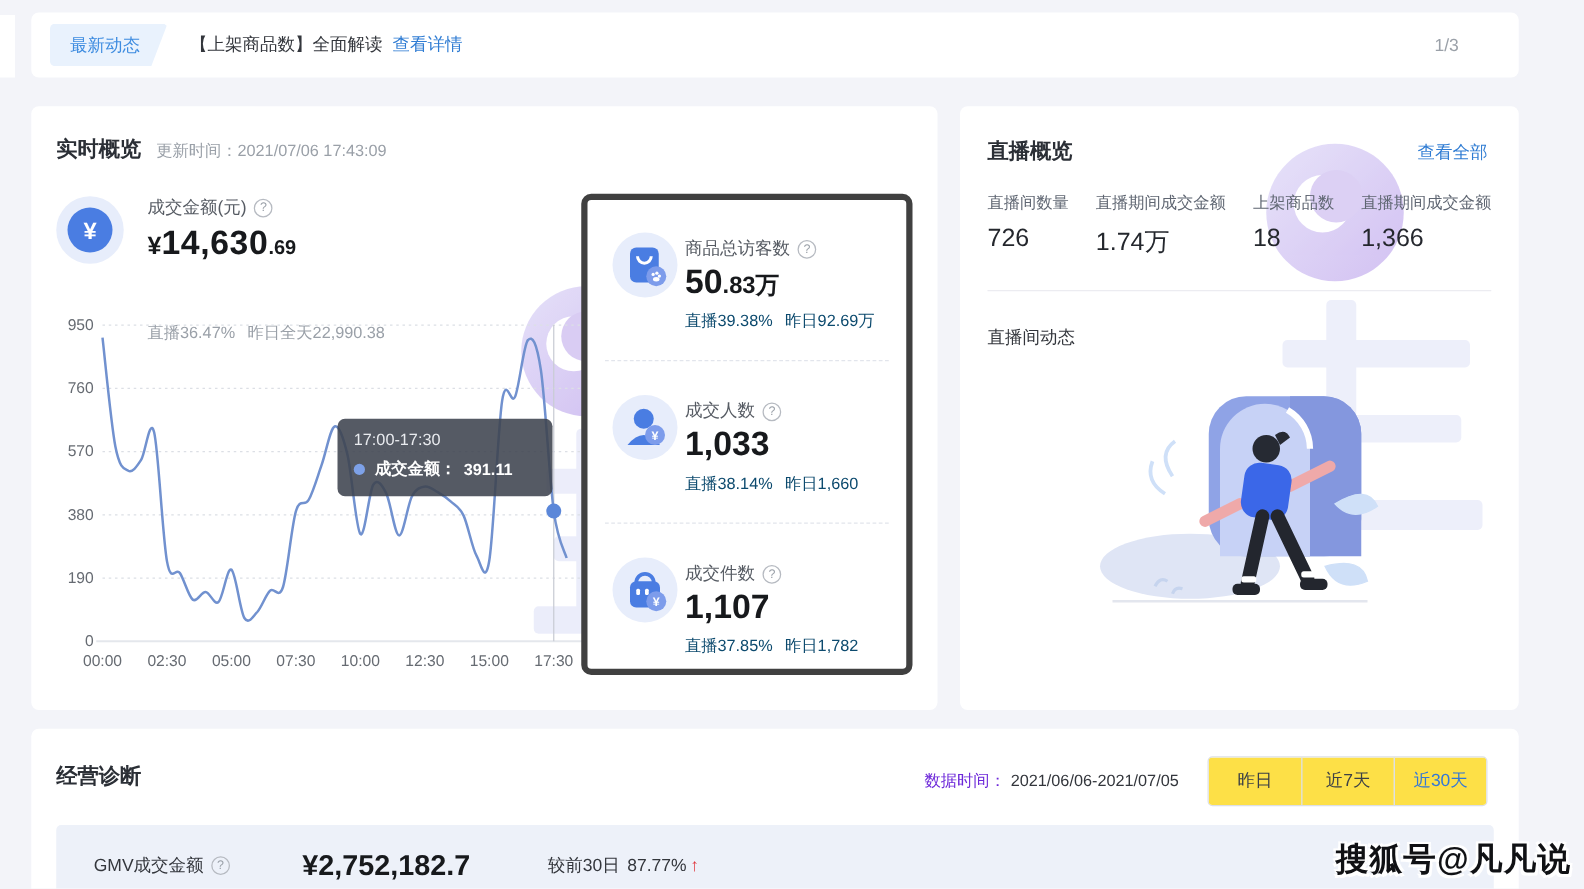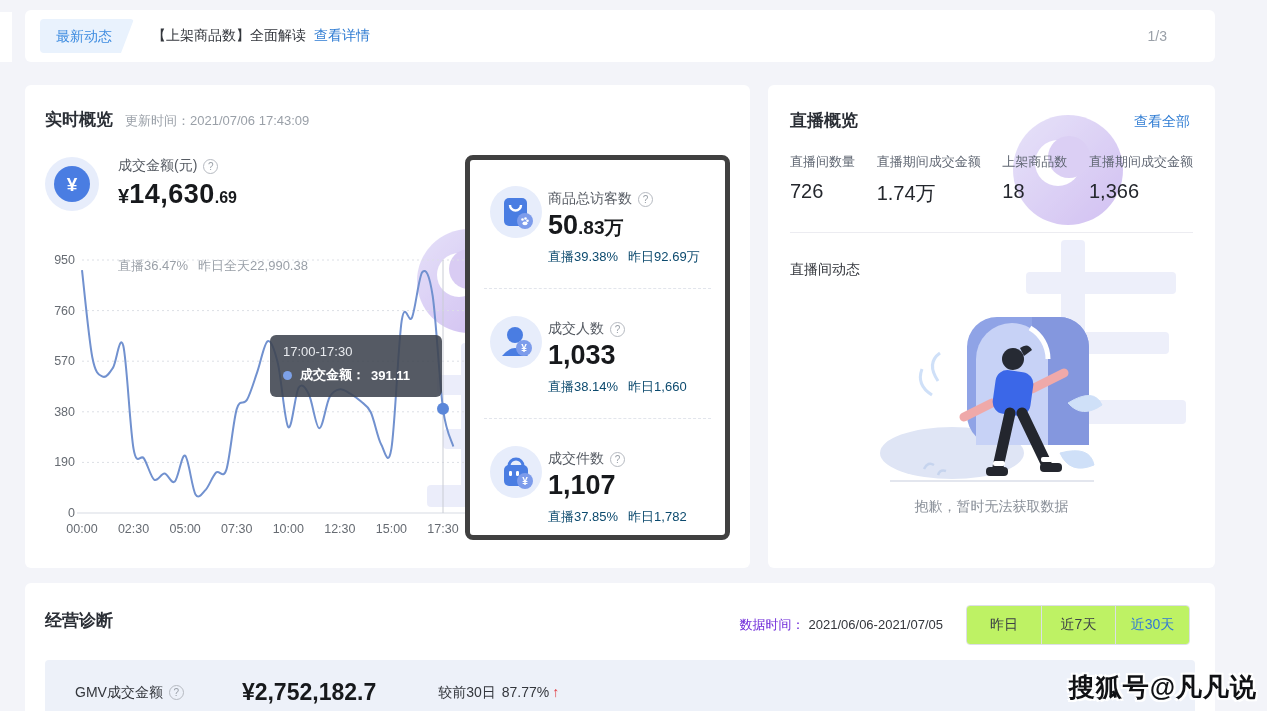--- a/index.html
+++ b/index.html
@@ -89,21 +89,21 @@
   .illu { position:absolute; left:50%; top:200px; transform:translateX(-50%); }
   .empty-text { position:absolute; left:0; right:0; top:413px; text-align:center; font-size:14px; color:#8a9099; }
 
   
   .card-bottom { left:25px; top:583px; width:1190px; height:128px; border-radius:6px 6px 0 0; }
   .dg-title { position:absolute; left:20px; top:26px; font-size:17px; font-weight:700; color:#2b2f36; }
   .data-time { position:absolute; right:272px; top:33px; font-size:13px; }
   .data-time .lbl { color:#6d28d9; }
   .data-time .val { color:#33363c; margin-left:4px; }
   .range-group { position:absolute; right:25px; top:22px; display:flex; border:1px solid #dcdfe6; border-radius:4px; overflow:hidden; background:#fff; }
-  .range-btn { width:74px; height:38px; line-height:36px; text-align:center; font-size:14px; color:#3c4046; background:#bef264; cursor:pointer; }
+  .range-btn { width:74px; height:38px; line-height:36px; text-align:center; font-size:14px; color:#3c4046; background:#fde047; cursor:pointer; }
   .range-btn + .range-btn { border-left:1px solid #dcdfe6; }
   .range-btn.active { color:#3478d6; }
   .gmv-row { position:absolute; left:20px; right:20px; top:77px; height:51px; background:#edf1f9; border-radius:4px 4px 0 0; display:flex; align-items:center; padding:14px 15px 0 30px; }
   .gmv-label-row { display:flex; align-items:center; font-size:14px; color:#33363c; }
   .gmv-value { font-size:23px; font-weight:700; color:#17191c; margin-left:58px; }
   .gmv-compare { margin-left:62px; font-size:14px; color:#33363c; }
   .gmv-compare .pct { margin-left:6px; }
   .arrow-up { color:#e0383e; font-weight:700; margin-left:3px; }
 
   
@@ -340,21 +340,20 @@
       <path d="M138 128 L126 182" stroke="#23262e" stroke-width="11" stroke-linecap="round"></path>
       <path d="M150 128 L174 178" stroke="#23262e" stroke-width="11" stroke-linecap="round"></path>
       <rect x="114" y="182" width="22" height="9" rx="4" fill="#23262e"></rect>
       <rect x="168" y="178" width="22" height="9" rx="4" fill="#23262e"></rect>
       <rect x="121" y="176" width="12" height="5" rx="2" fill="#fff"></rect>
       <rect x="169" y="172" width="12" height="5" rx="2" fill="#fff"></rect>
     </g>
     <path d="M52 184 q4 -8 10 -4 M66 190 q2 -6 8 -4" stroke="#c6d4ee" stroke-width="2.5" fill="none"></path>
   </svg>
 
-  <div class="empty-text">抱歉，暂时无法获取数据</div>
 </section>
 
 <section class="card card-bottom">
   <div class="dg-title">经营诊断</div>
 
   <div class="data-time">
     <span class="lbl">数据时间：</span><span class="val">2021/06/06-2021/07/05</span>
   </div>
 
   <div class="range-group">

